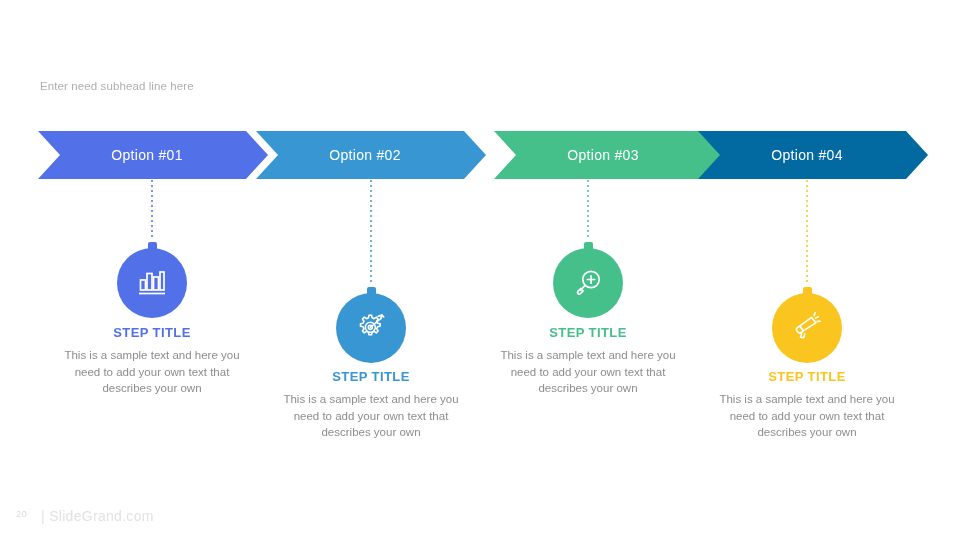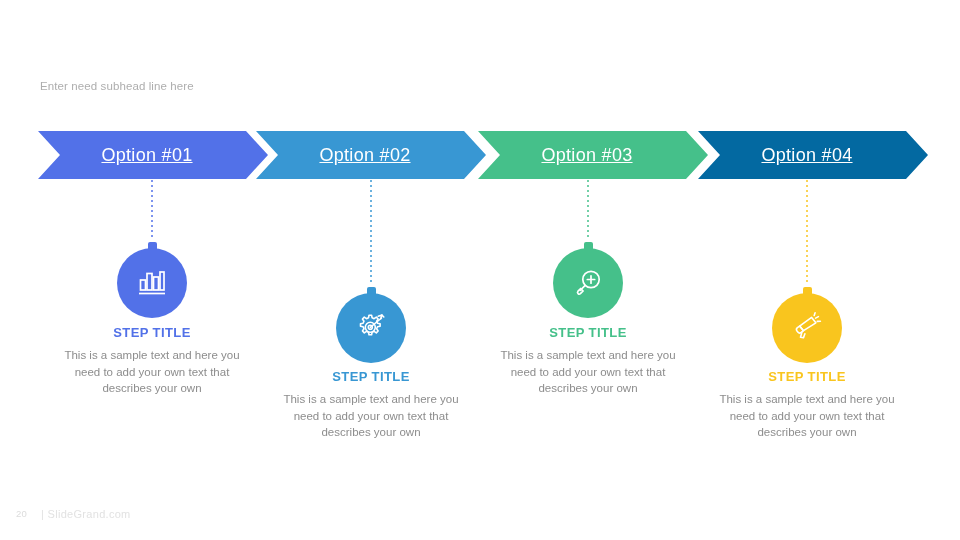--- a/index.html
+++ b/index.html
@@ -21,30 +21,29 @@
     font-size:11.5px;font-weight:400;color:#aeaeae;letter-spacing:.1px;
   }
 
   
   .banners{position:absolute;left:0;top:131px;width:960px;height:48px;}
   .banner{
     position:absolute;top:0;height:48px;
     display:flex;align-items:center;justify-content:center;
   }
   .banner .cap{
-    color:#ffffff;font-size:18px;font-weight:400;letter-spacing:.3px;
+    color:#ffffff;font-size:14px;font-weight:400;letter-spacing:.3px;
     position:relative;z-index:2;
     transform:translateX(-6px);
-    text-decoration:underline;
   }
   .b1{left:38px;width:230px;background:#5271e8;
       clip-path:polygon(0 0, 208px 0, 230px 24px, 208px 48px, 0 48px, 22px 24px);}
   .b2{left:256px;width:230px;background:#3897d3;
       clip-path:polygon(0 0, 208px 0, 230px 24px, 208px 48px, 0 48px, 22px 24px);}
-  .b3{left:478px;width:230px;background:#45c08a;
+  .b3{left:494px;width:230px;background:#45c08a;
       clip-path:polygon(0 0, 208px 0, 230px 24px, 208px 48px, 0 48px, 22px 24px);}
   .b4{left:698px;width:230px;background:#0369a1;
       clip-path:polygon(0 0, 208px 0, 230px 24px, 208px 48px, 0 48px, 22px 24px);}
 
   
   .dots{position:absolute;width:2px;}
   .dots i{
     display:block;width:2px;height:2px;margin-bottom:3px;border-radius:50%;
   }
   .neck{position:absolute;width:9px;height:9px;border-radius:2px;}
@@ -67,21 +66,21 @@
     margin:0;
   }
 
   
   .pagenum{
     position:absolute;left:16px;top:508px;
     font-size:9.5px;color:#dcdcdc;letter-spacing:.3px;
   }
   .site{
     position:absolute;left:41px;top:508px;
-    font-size:11px;color:#e2e2e2;letter-spacing:.3px;
+    font-size:14px;color:#e2e2e2;letter-spacing:.3px;
   }
   .logo{
     position:absolute;right:26px;top:503px;
     display:flex;align-items:center;gap:5px;
   }
   .logo .mark{width:17px;height:17px;display:block;}
   .logo .word{
     font-size:17px;font-weight:600;color:#e6e6e6;letter-spacing:-.2px;
   }
 </style>

